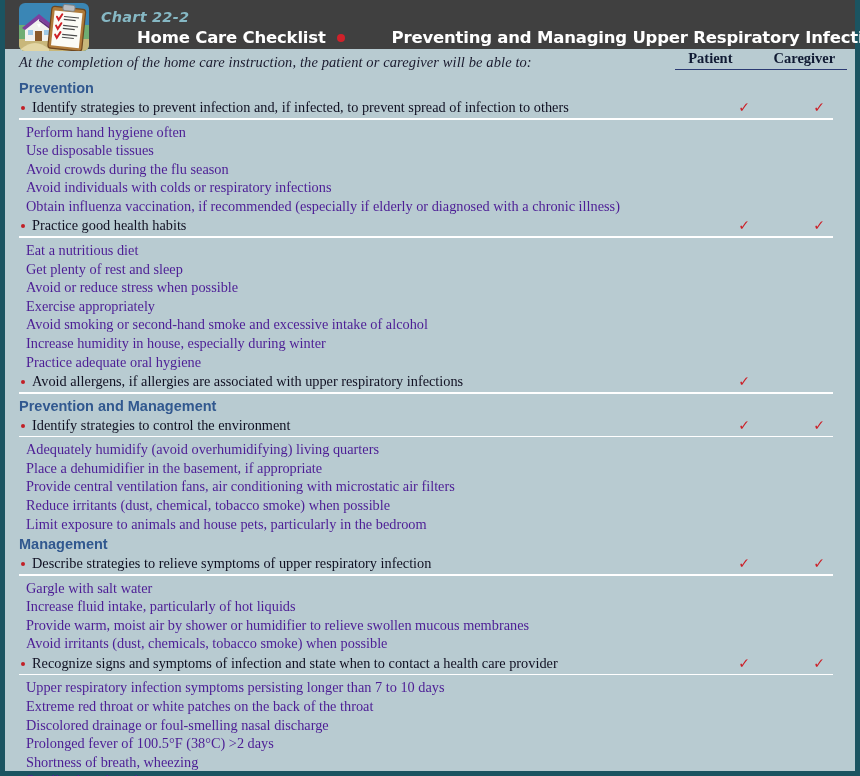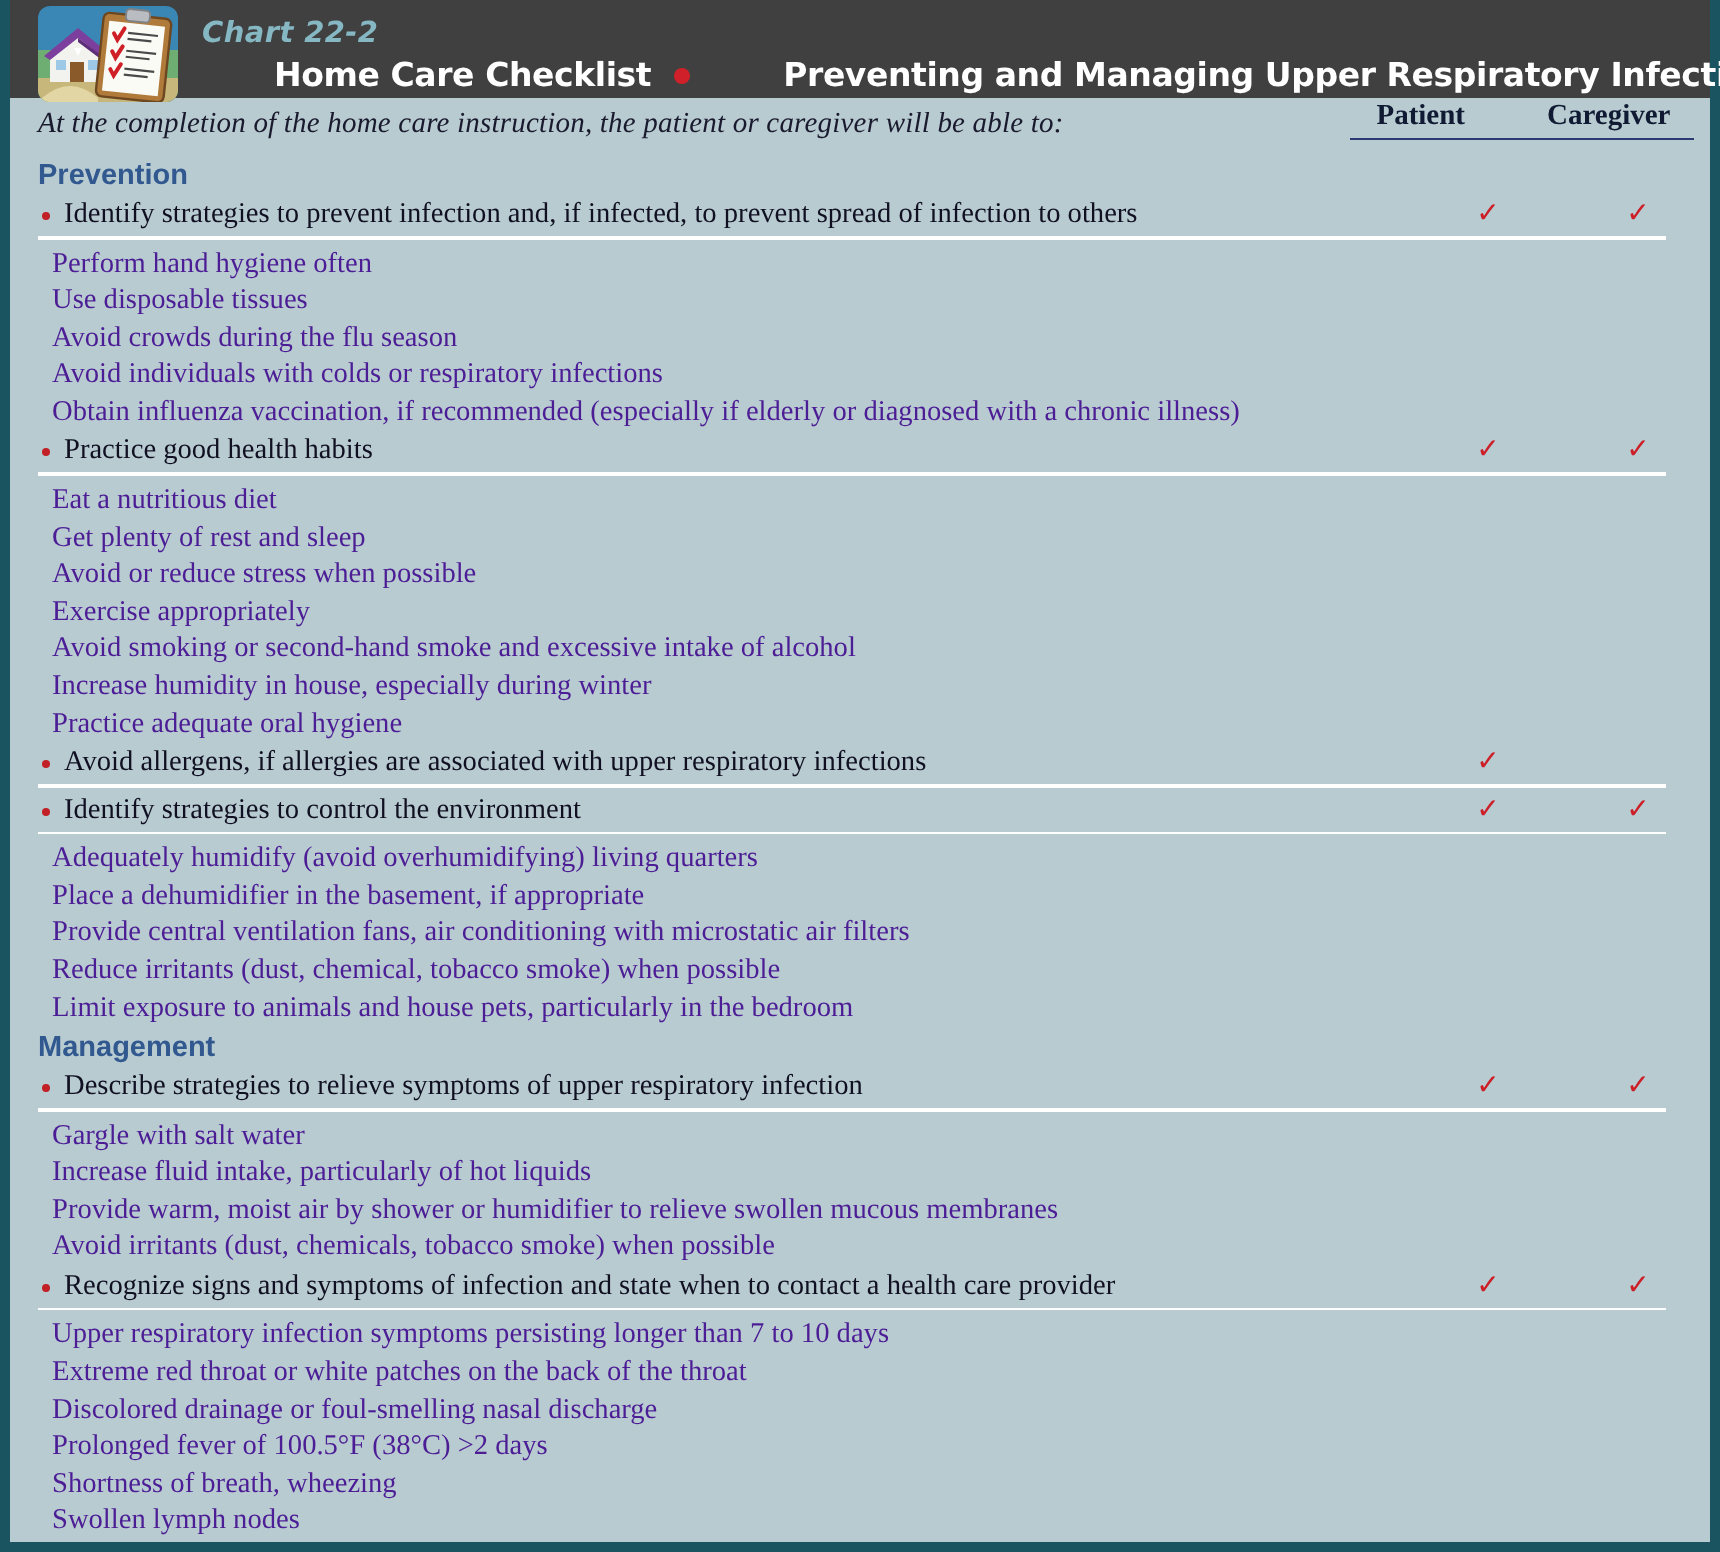--- a/index.html
+++ b/index.html
@@ -295,20 +295,21 @@
         <div class="sub-item">Increase humidity in house, especially during winter</div>
         <div class="sub-item">Practice adequate oral hygiene</div>
       </div>
       <div class="bullet-row">
         <span class="bullet-dot"></span>
         <span class="bullet-text">Avoid allergens, if allergies are associated with upper respiratory infections</span>
         <span class="check check-patient">✓</span>
         <span class="check check-caregiver"></span>
       </div>
       <div class="rule"></div>
+      <div class="section-title">Prevention and Management</div>
       <div class="bullet-row">
         <span class="bullet-dot"></span>
         <span class="bullet-text">Identify strategies to control the environment</span>
         <span class="check check-patient">✓</span>
         <span class="check check-caregiver">✓</span>
       </div>
       <div class="rule"></div>
       <div class="sub-list">
         <div class="sub-item">Adequately humidify (avoid overhumidifying) living quarters</div>
         <div class="sub-item">Place a dehumidifier in the basement, if appropriate</div>

